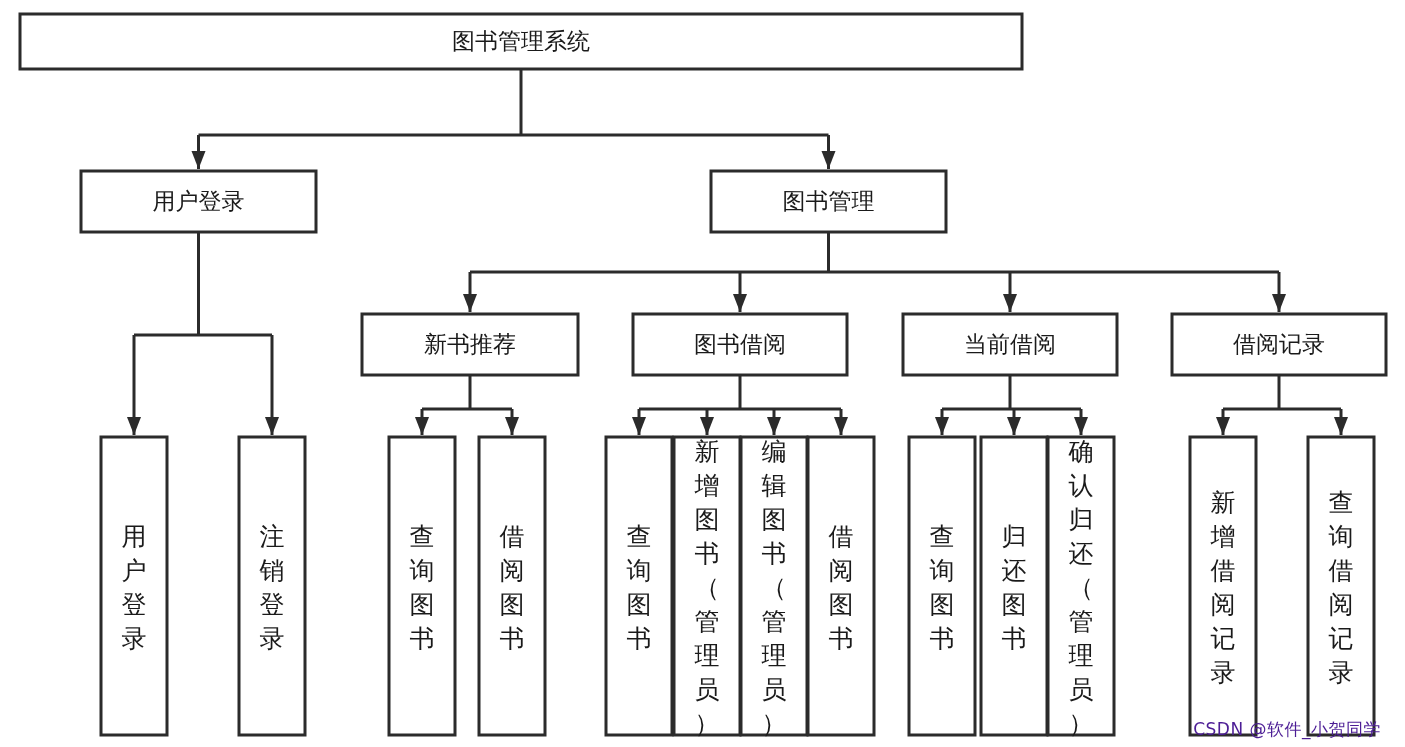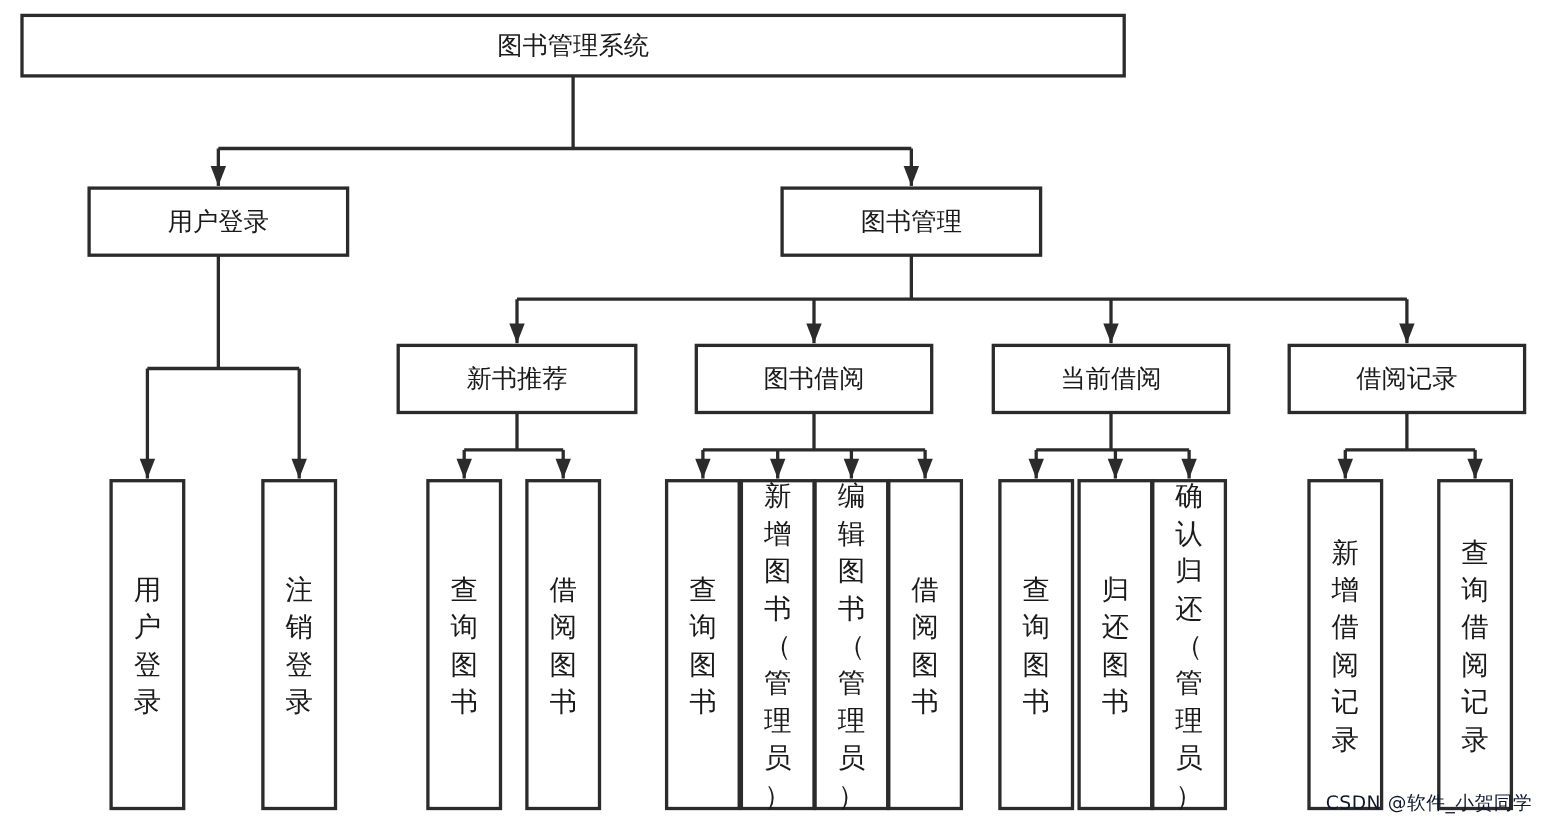--- a/index.html
+++ b/index.html
@@ -43,25 +43,25 @@
     dominant-baseline: middle;
   }
   .leaf-label {
     font-family: "DejaVu Sans", "Liberation Sans", sans-serif;
     fill: #1a1a1a;
     font-size: 25px;
     text-anchor: middle;
   }
   .watermark {
     position: absolute;
-    right: 12px;
+    right: 24px;
     bottom: 6px;
     font-family: "DejaVu Sans", "Liberation Sans", sans-serif;
     font-size: 17px;
-    color: #0f172a;
+    color: #4c1d95;
     letter-spacing: 0.5px;
     white-space: nowrap;
     user-select: none;
   }
 </style>
 </head>
 <body>
 
 <div id="diagram-root">
   <svg id="chart-svg" width="1405" height="747" viewBox="0 0 1405 747" xmlns="http://www.w3.org/2000/svg">

